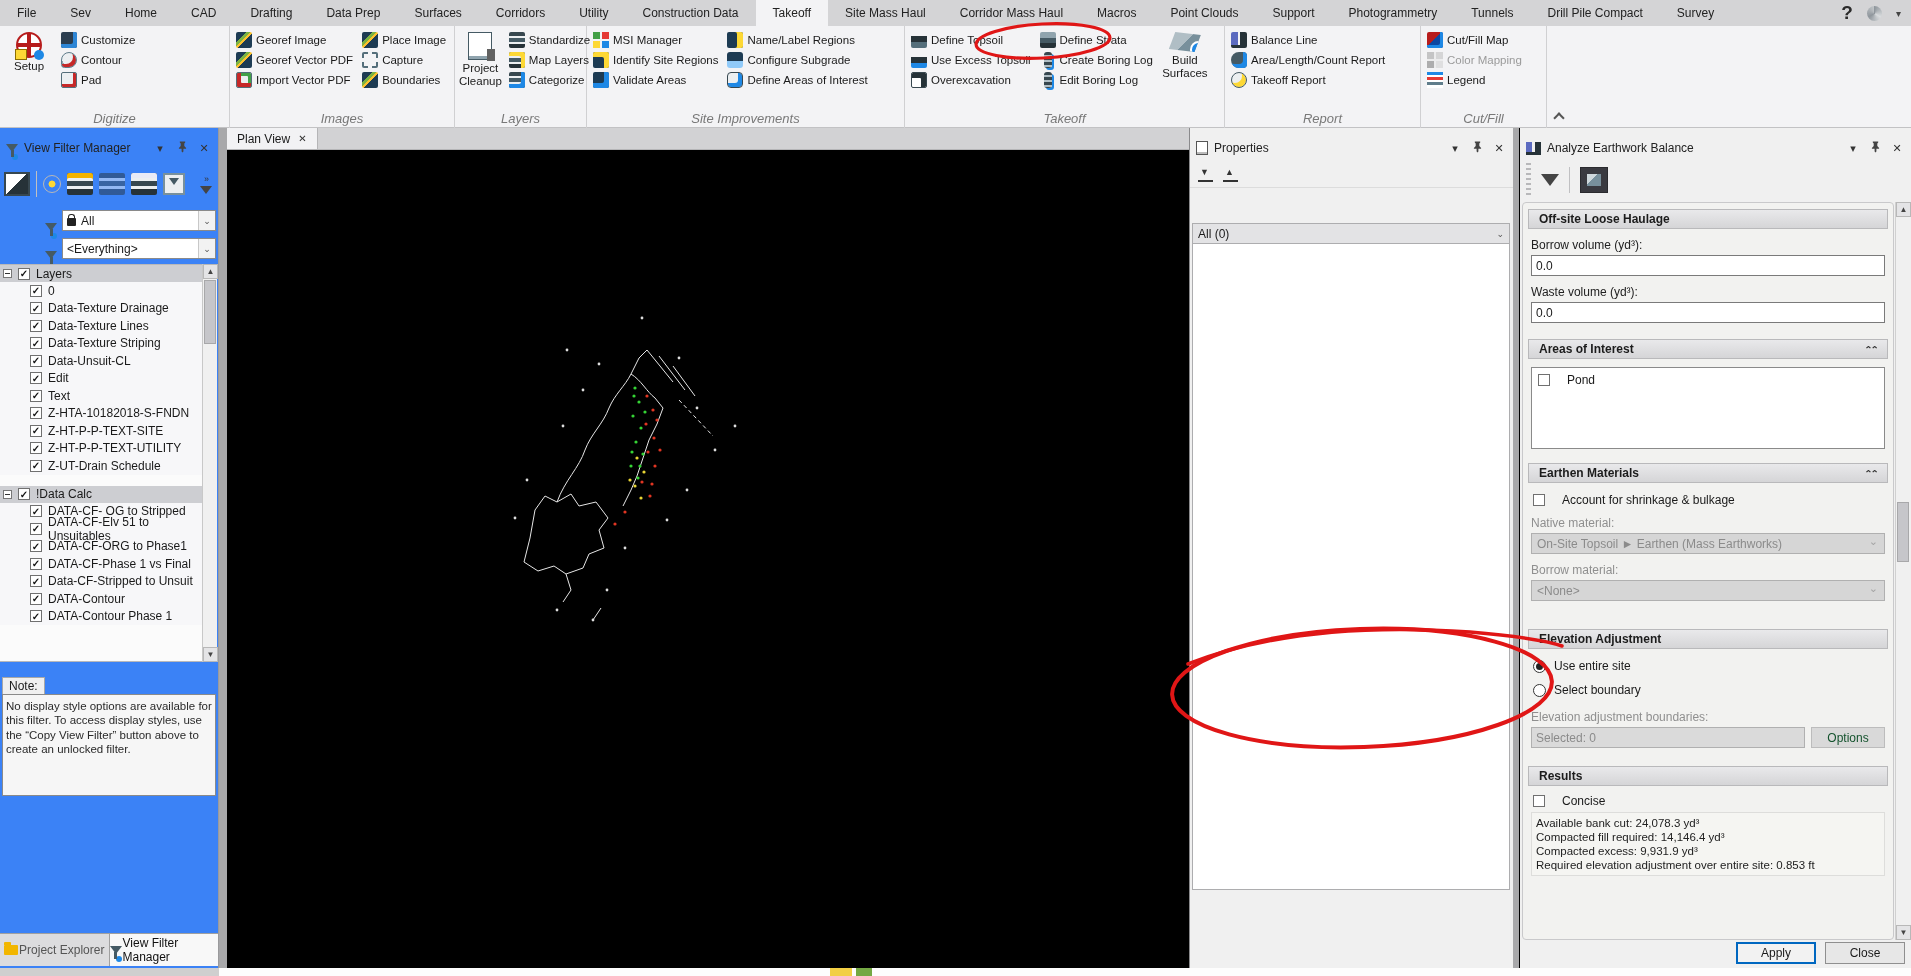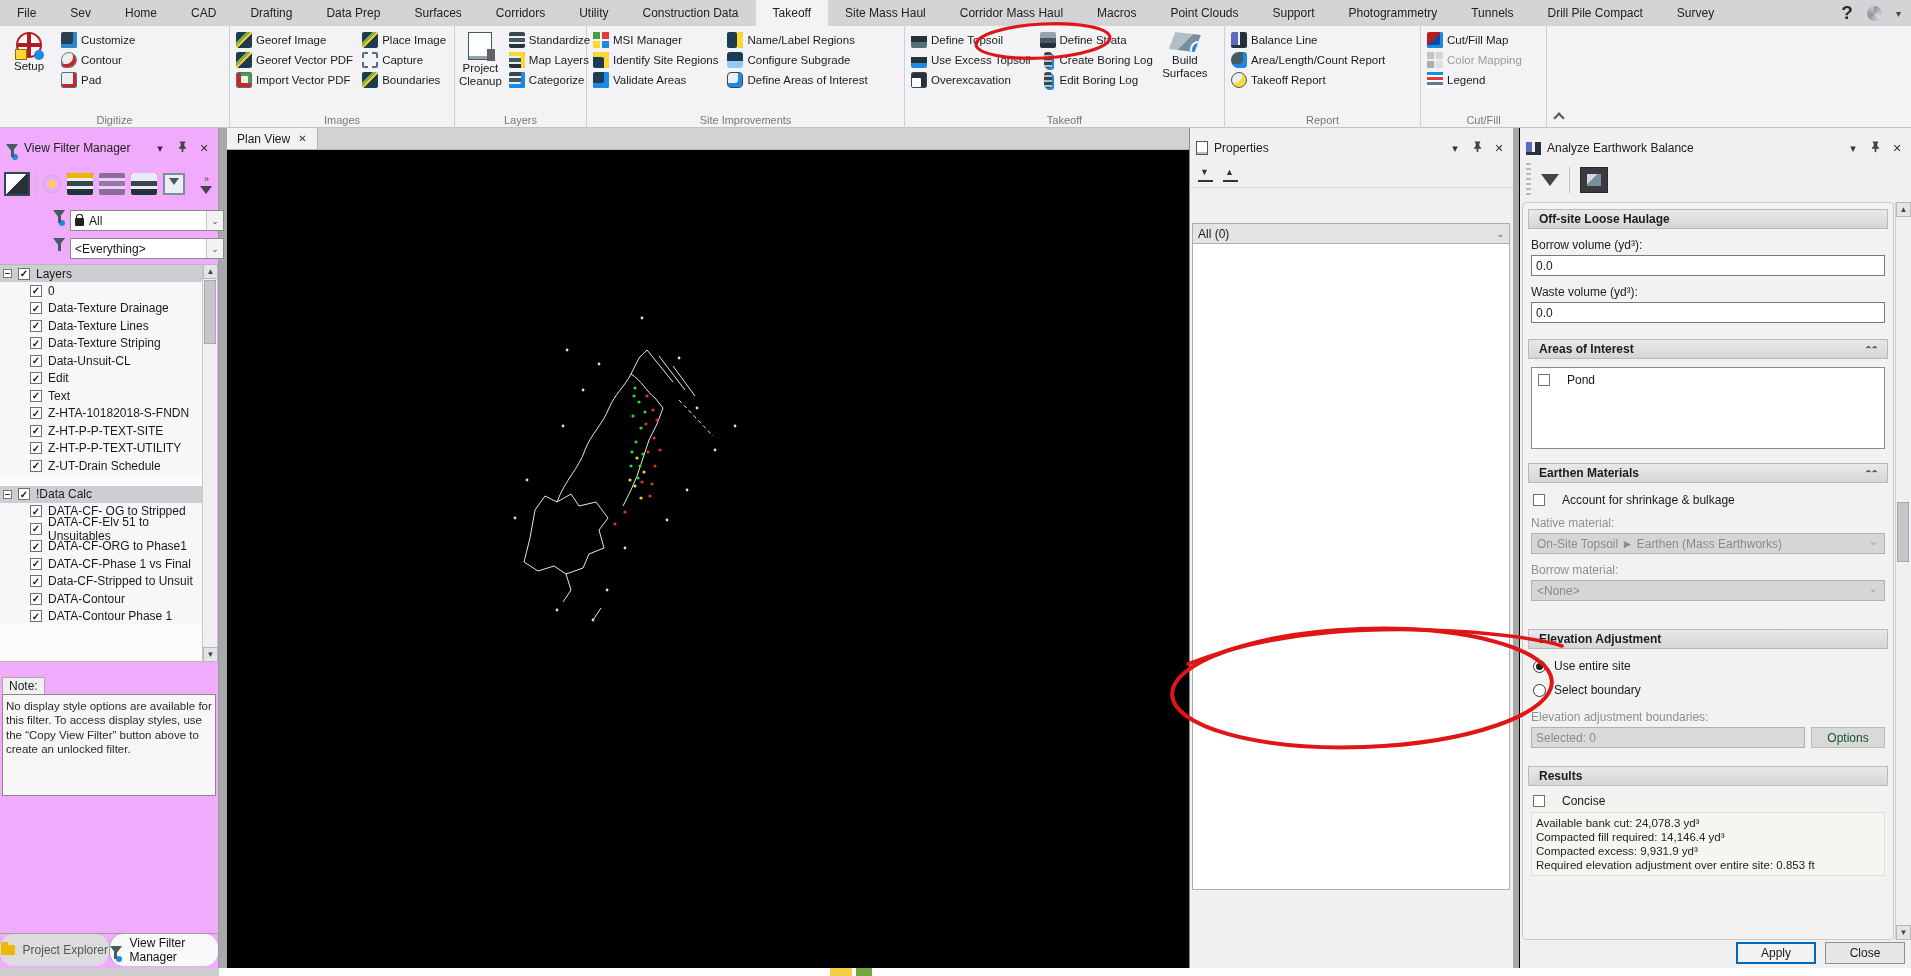--- a/index.html
+++ b/index.html
@@ -20,21 +20,21 @@
   .ribbon{position:absolute;left:0;top:26px;width:1911px;height:102px;background:#f3f3f5;border-bottom:1px solid #c2c2c4;}
   .rgroups{display:flex;height:102px;}
   .rgroup{position:relative;height:102px;border-right:1px solid #d0d0d2;flex:none;}
   .gcontent{display:flex;gap:5px;padding:4px 4px 18px 4px;height:100%;}
   .col{display:flex;flex-direction:column;}
   .rbtn{display:flex;align-items:center;gap:4px;height:20px;padding:0 2px;white-space:nowrap;font-size:11.5px;cursor:default;}
   .rbtn.disabled{color:#9a9a9a;}
   .rbtn.disabled .ic{filter:grayscale(1);opacity:.55;}
   .rbtn.has-dd .rlbl::after{content:" ▾";font-size:8px;color:#333;}
   .rbig{width:50px;display:flex;flex-direction:column;align-items:center;gap:2px;padding-top:2px;text-align:center;font-size:11.5px;line-height:1.1;cursor:default;}
-  .glabel{position:absolute;left:0;right:0;bottom:2px;text-align:center;color:#787878;font-size:11px;}
+  .glabel{position:absolute;left:0;right:0;bottom:2px;text-align:center;color:#787878;font-size:13px;font-style:italic;}
   .collapse-ribbon{position:absolute;left:1552px;top:84px;width:14px;height:12px;}
   .collapse-ribbon::before{content:"";position:absolute;left:3px;top:4px;width:6px;height:6px;border-left:2px solid #555;border-top:2px solid #555;transform:rotate(45deg);}
 
   
   .ic{width:16px;height:16px;flex:none;border-radius:2px;background:linear-gradient(135deg,#41566b 60%,#2c3e50 60%);}
   [data-name="customize-icon"]{background:#2c3e50;box-shadow:inset -4px -4px 0 #2e86d6;}
   [data-name="contour-icon"]{background:radial-gradient(circle at 45% 40%,#eceff1 55%,#90a4ae 56%);border:1px solid #607d8b;border-radius:60% 60% 60% 4px;box-shadow:inset -3px -3px 0 #c62828;}
   [data-name="pad-icon"]{background:#eceff1;border:1px solid #546e7a;box-shadow:inset -3px -3px 0 #c62828;}
   [data-name="linestring-icon"]{background:linear-gradient(45deg,#eceff1 42%,#455a64 42% 58%,#eceff1 58%);border:1px solid #78909c;box-shadow:inset -3px 3px 0 #c62828;}
   [data-name="create-point-icon"]{background:#eceff1;border-radius:50%;border:1px solid #546e7a;box-shadow:inset -4px -4px 0 #1e88e5;}
@@ -69,39 +69,39 @@
   .big-setup::before{content:"";position:absolute;right:-4px;bottom:-4px;width:10px;height:10px;border-radius:50%;background:#1e88e5;}
   .big-cleanup{width:24px;height:28px;background:#fff;border:1px solid #455a64;box-shadow:inset 0 -3px 0 #90a4ae;}
   .big-cleanup::after{content:"";position:absolute;right:-4px;bottom:-2px;width:8px;height:12px;background:#616161;}
   .big-build{width:32px;height:20px;background:linear-gradient(135deg,#b0bec5 50%,#78909c 50%);clip-path:polygon(20% 0,100% 15%,80% 100%,0 85%);}
   .big-build::after{content:"";position:absolute;right:-6px;bottom:-6px;width:13px;height:13px;border-radius:50%;background:#1e88e5;border:2px solid #fff;}
 
   
   .workspace{position:absolute;left:0;top:128px;width:1911px;height:840px;background:#a8a8aa;}
 
   
-  .vfm{position:absolute;left:0;top:0;width:219px;height:840px;background:#f0abfc;border-right:1px solid #9a9a9c;}
+  .vfm{position:absolute;left:0;top:0;width:219px;height:840px;background:#3b82f6;border-right:1px solid #9a9a9c;}
   .ptitle{position:absolute;left:0;top:8px;width:100%;height:24px;display:flex;align-items:center;gap:6px;padding:0 6px;color:#222;}
   .ptitle .grow{flex:1;}
   .wbtn{width:16px;text-align:center;color:#333;font-size:11px;cursor:default;}
   .vfm-toolbar{position:absolute;left:0;top:34px;width:100%;height:44px;display:flex;align-items:center;gap:6px;padding:0 4px;}
   .tbico{flex:none;cursor:default;}
   .copyvf{width:26px;height:24px;background:linear-gradient(135deg,#fff 48%,#263238 48%);border:2px solid #37474f;}
   .vsep{width:1px;height:26px;background:#c0c0c2;}
   .spark{width:18px;height:18px;background:radial-gradient(circle at 50% 50%,#fdd835 30%,transparent 32%);border-radius:50%;border:1px solid #b8b8b8;}
   .lstack{width:26px;height:22px;background:linear-gradient(#263238 0 5px,#eceff1 5px 8px,#37474f 8px 13px,#eceff1 13px 16px,#263238 16px 22px);border-radius:2px;}
   .lstack.yellow{box-shadow:inset 0 5px 0 #f2b300;}
   .lstack.gray{opacity:.5;}
   .lstack.white{box-shadow:inset 0 5px 0 #e8eaf6;}
   .fbox{width:22px;height:22px;border:2px solid #78909c;background:#eceff1;}
   .fbox::after{content:"";display:block;margin:3px auto 0;width:0;height:0;border-left:5px solid transparent;border-right:5px solid transparent;border-top:7px solid #455a64;}
   .tb-right{margin-left:auto;display:flex;flex-direction:column;align-items:center;gap:2px;padding-right:2px;}
   .chev2{font-size:9px;color:#333;letter-spacing:-1px;}
   .bigcaret{width:0;height:0;border-left:6px solid transparent;border-right:6px solid transparent;border-top:8px solid #444;}
-  .comborow{position:absolute;left:12px;width:100%;display:flex;align-items:flex-start;padding-left:36px;}
+  .comborow{position:absolute;left:4px;width:100%;display:flex;align-items:flex-end;padding-left:36px;}
   .edge-ico{width:22px;display:flex;justify-content:center;flex:none;}
   .combo{flex:1;height:21px;margin-right:6px;border:1px solid #8a8a8a;background:#fff;display:flex;align-items:center;gap:5px;padding:0 4px;position:relative;}
   .combo .cdd{position:absolute;right:0;top:0;bottom:0;width:17px;border-left:1px solid #c8c8c8;display:flex;align-items:center;justify-content:center;color:#555;font-size:9px;background:#f2f2f2;}
   .lock{width:9px;height:8px;background:#222;border-radius:1px;position:relative;margin-top:3px;}
   .lock::before{content:"";position:absolute;left:1px;top:-4px;width:5px;height:4px;border:1.5px solid #222;border-bottom:none;border-radius:3px 3px 0 0;}
   .funnel{width:0;height:0;border-left:6px solid transparent;border-right:6px solid transparent;border-top:8px solid #455a64;position:relative;}
   .funnel::after{content:"";position:absolute;left:-1.5px;top:-2px;width:3px;height:7px;background:#455a64;}
   .funnel.blue::before{content:"";position:absolute;left:0;top:2px;width:6px;height:6px;border-radius:50%;background:#1e88e5;}
 
   .tree{position:absolute;left:0;top:136px;width:203px;height:398px;background:#fbfbfb;border:1px solid #b8b8ba;border-left:none;overflow:hidden;}
@@ -111,21 +111,21 @@
   .expbox::after{content:"";position:absolute;left:1px;top:3px;width:5px;height:1px;background:#333;}
   .trow{display:flex;align-items:center;gap:6px;height:17.5px;padding-left:30px;background:#f7f7f9;}
   .chk{width:12px;height:12px;border:1px solid #707070;background:#fff;display:inline-flex;align-items:center;justify-content:center;font-size:10px;font-weight:bold;color:#111;flex:none;}
   .tsb{position:absolute;right:1px;top:136px;width:15px;height:398px;background:#f0f0f0;border-left:1px solid #c8c8c8;}
   .sbarrow{position:absolute;left:0;width:15px;height:15px;background:#e4e4e6;border:1px solid #b8b8b8;display:flex;align-items:center;justify-content:center;font-size:8px;color:#444;}
   .sbthumb{position:absolute;left:1px;width:12px;background:#c6c6ca;border:1px solid #a8a8aa;}
 
   .notelbl{position:absolute;left:2px;top:549px;padding:1px 6px;background:#f0f0f0;border:1px solid #a8a8a8;border-bottom:none;}
   .notebox{position:absolute;left:2px;top:566px;width:214px;height:102px;border:1px solid #8a8a8a;background:#f6f6f6;padding:4px 3px;font-size:11.5px;color:#2a2a2a;line-height:1.25;}
   .vfm-tabs{position:absolute;left:0;bottom:2px;width:100%;height:33px;border-top:1px solid #a0a0a0;display:flex;}
-  .btab{flex:1;display:flex;align-items:center;justify-content:center;gap:8px;color:#555;background:#dcdcde;cursor:default;border-radius:14px;}
+  .btab{flex:1;display:flex;align-items:center;justify-content:center;gap:1px;color:#555;background:#dcdcde;cursor:default;}
   .btab.active{background:#f8f8f8;color:#111;border-left:1px solid #a0a0a0;}
   .folder{width:14px;height:10px;background:#f2b600;border-radius:1px;position:relative;}
   .folder::before{content:"";position:absolute;left:0;top:-3px;width:7px;height:3px;background:#f2b600;border-radius:1px 1px 0 0;}
 
   
   .canvas-wrap{position:absolute;left:227px;top:0;width:962px;height:840px;background:#000;}
   .tabstrip{position:absolute;left:0;top:0;width:100%;height:22px;background:#d2d2d4;display:flex;border-bottom:1px solid #b5b5b7;}
   .vtab{display:flex;align-items:center;gap:8px;padding:0 10px;background:#f2f2f4;border-right:1px solid #b5b5b7;}
   .tclose{font-size:10px;color:#333;cursor:default;}
   .drawing{position:absolute;left:0;top:22px;width:962px;height:818px;}

